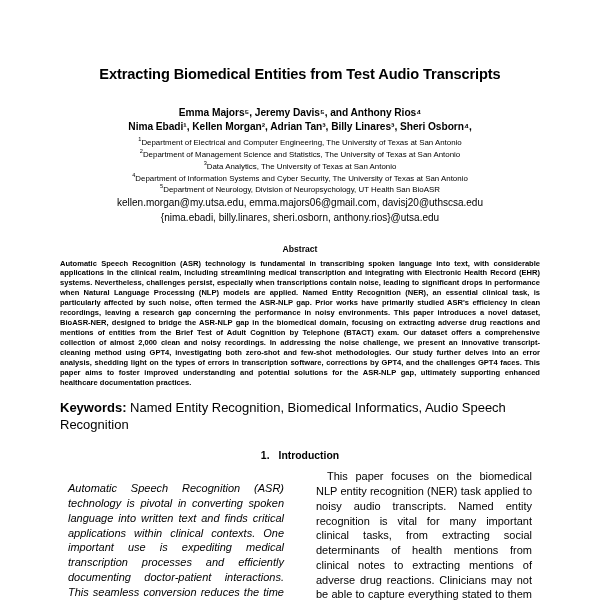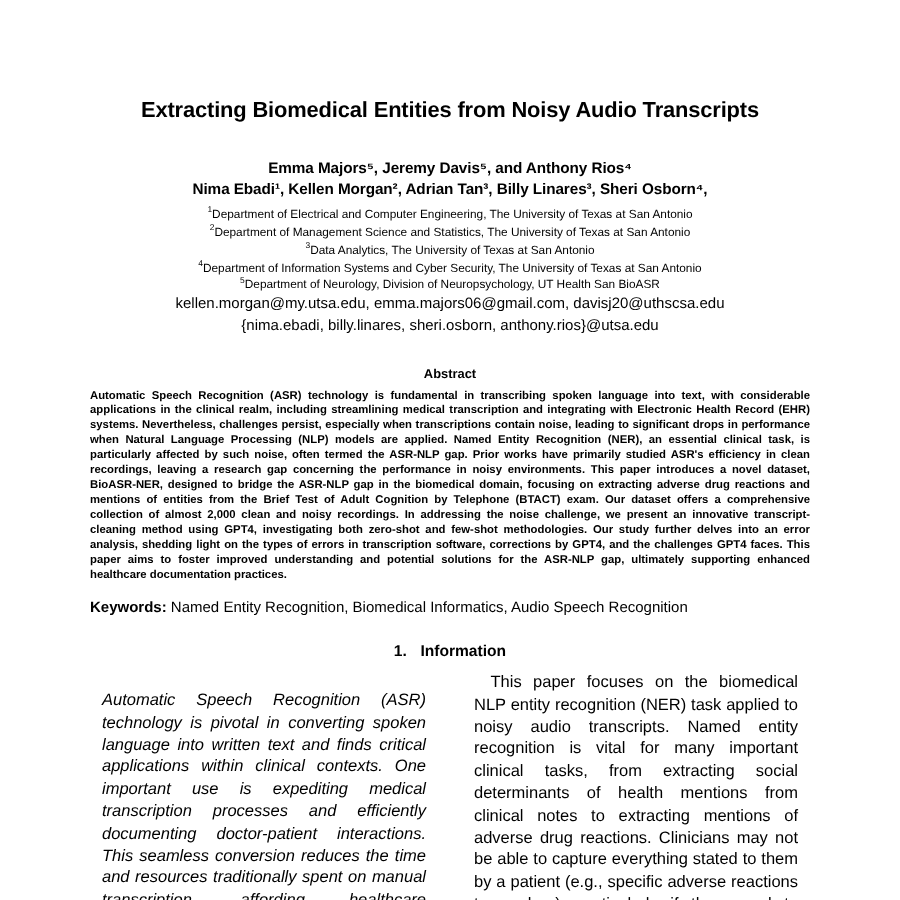--- a/index.html
+++ b/index.html
@@ -76,21 +76,21 @@
     padding-top: 5px;
     font-size: 7.55px;
     line-height: 1.32;
     text-align: justify;
     text-justify: inter-word;
     font-weight: bold;
   }
   .keywords {
     margin: 0;
     padding-top: 11px;
-    font-size: 10px;
+    font-size: 13px;
     line-height: 1.32;
     text-align: left;
   }
   .keywords .kw-label {
     font-weight: bold;
   }
   .section-head {
     margin: 0;
     padding-top: 17px;
     text-align: center;
@@ -129,21 +129,21 @@
   .col-right p {
     padding-top: 0px;
     text-indent: 11px;
   }
 </style>
 </head>
 <body>
 
 <div class="page">
 
-  <h1 class="title">Extracting Biomedical Entities from Noisy Audio Transcripts</h1>
+  <h1 class="title">Extracting Biomedical Entities from Test Audio Transcripts</h1>
 
   <div class="authors">
     <div>Emma Majors⁵, Jeremy Davis⁵, and Anthony Rios⁴</div>
     <div>Nima Ebadi¹, Kellen Morgan², Adrian Tan³, Billy Linares³, Sheri Osborn⁴,</div>
   </div>
 
   <div class="affiliations">
     <div class="aff"><sup>1</sup><span>Department of Electrical and Computer Engineering, The University of Texas at San Antonio</span></div>
     <div class="aff"><sup>2</sup><span>Department of Management Science and Statistics, The University of Texas at San Antonio</span></div>
     <div class="aff"><sup>3</sup><span>Data Analytics, The University of Texas at San Antonio</span></div>
@@ -158,21 +158,21 @@
 
   <h2 class="abstract-head">Abstract</h2>
   <p class="abstract-body">Automatic Speech Recognition (ASR) technology is fundamental in transcribing spoken language into text, with considerable applications in the clinical realm, including streamlining medical transcription and integrating with Electronic Health Record (EHR) systems. Nevertheless, challenges persist, especially when transcriptions contain noise, leading to significant drops in performance when Natural Language Processing (NLP) models are applied. Named Entity Recognition (NER), an essential clinical task, is particularly affected by such noise, often termed the ASR-NLP gap. Prior works have primarily studied ASR's efficiency in clean recordings, leaving a research gap concerning the performance in noisy environments. This paper introduces a novel dataset, BioASR-NER, designed to bridge the ASR-NLP gap in the biomedical domain, focusing on extracting adverse drug reactions and mentions of entities from the Brief Test of Adult Cognition by Telephone (BTACT) exam. Our dataset offers a comprehensive collection of almost 2,000 clean and noisy recordings. In addressing the noise challenge, we present an innovative transcript-cleaning method using GPT4, investigating both zero-shot and few-shot methodologies. Our study further delves into an error analysis, shedding light on the types of errors in transcription software, corrections by GPT4, and the challenges GPT4 faces. This paper aims to foster improved understanding and potential solutions for the ASR-NLP gap, ultimately supporting enhanced healthcare documentation practices.</p>
 
   <p class="keywords">
     <span class="kw-label">Keywords:</span>
     <span>Named Entity Recognition, Biomedical Informatics, Audio Speech Recognition</span>
   </p>
 
   <h2 class="section-head">
-    <span class="sec-num">1.</span><span>Information</span>
+    <span class="sec-num">1.</span><span>Introduction</span>
   </h2>
 
   <div class="columns">
     <div class="col col-left">
       <p>Automatic Speech Recognition (ASR) technology is pivotal in converting spoken language into written text and finds critical applications within clinical contexts. One important use is expediting medical transcription processes and efficiently documenting doctor-patient interactions. This seamless conversion reduces the time and resources traditionally spent on manual transcription, affording healthcare professionals more time for focused patient care. Specifically, ASR can seamlessly integrate into Electronic Health Record (EHR) systems, enabling real-time dictation of diagnoses</p>
     </div>
     <div class="col col-right">
       <p>This paper focuses on the biomedical NLP entity recognition (NER) task applied to noisy audio transcripts. Named entity recognition is vital for many important clinical tasks, from extracting social determinants of health mentions from clinical notes to extracting mentions of adverse drug reactions. Clinicians may not be able to capture everything stated to them by a patient (e.g., specific adverse reactions to a drug), particularly if they need to transcribe information after an interaction via rote memory. Hence, if ASR can be used to record patient-clinician interactions, then NER systems can be applied to extract clinically relevant information for later use. We explore the viability</p>
     </div>
   </div>

